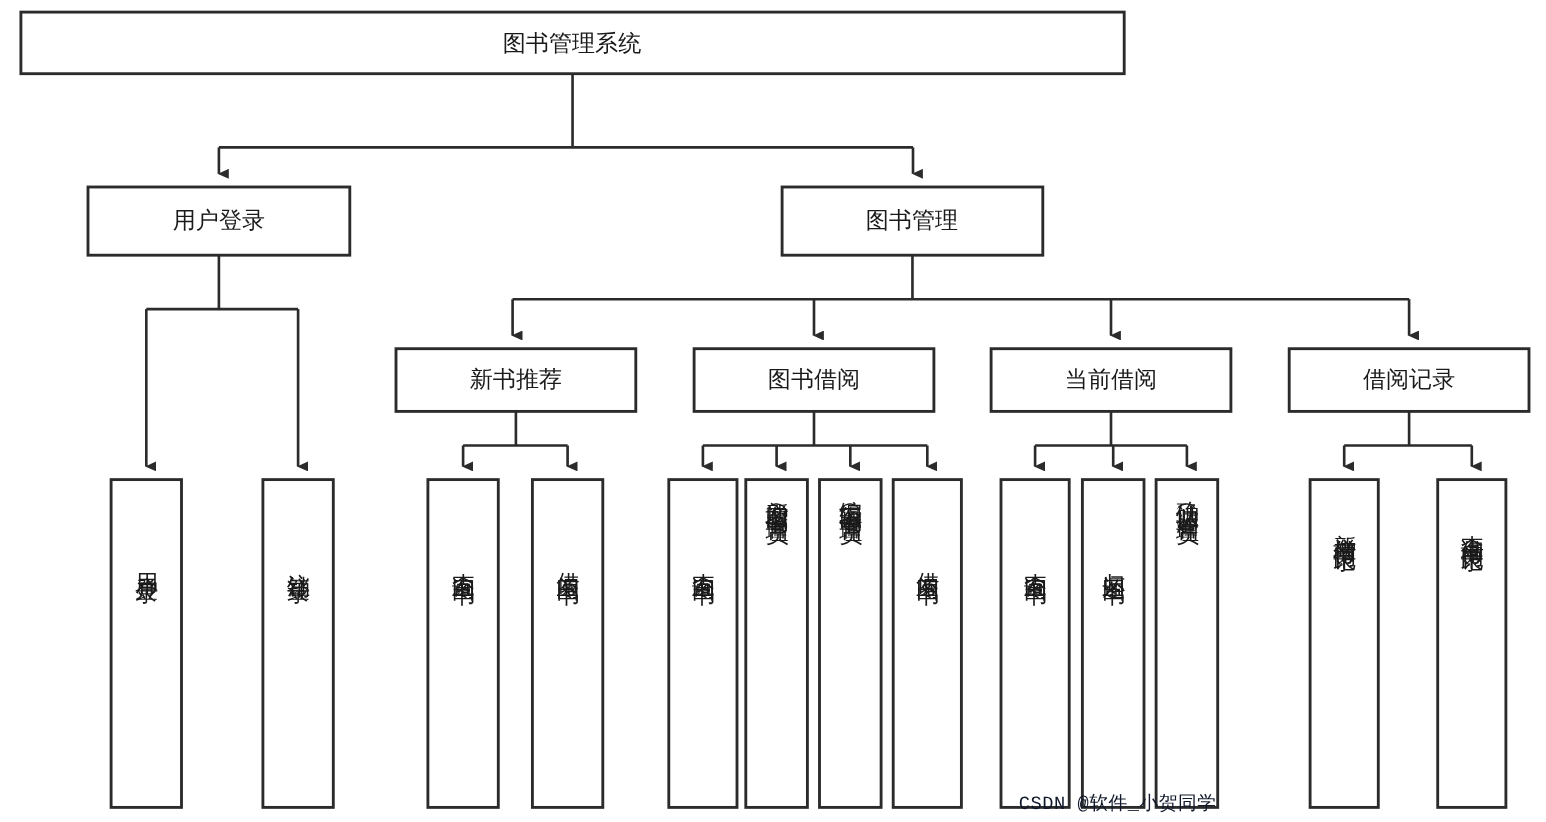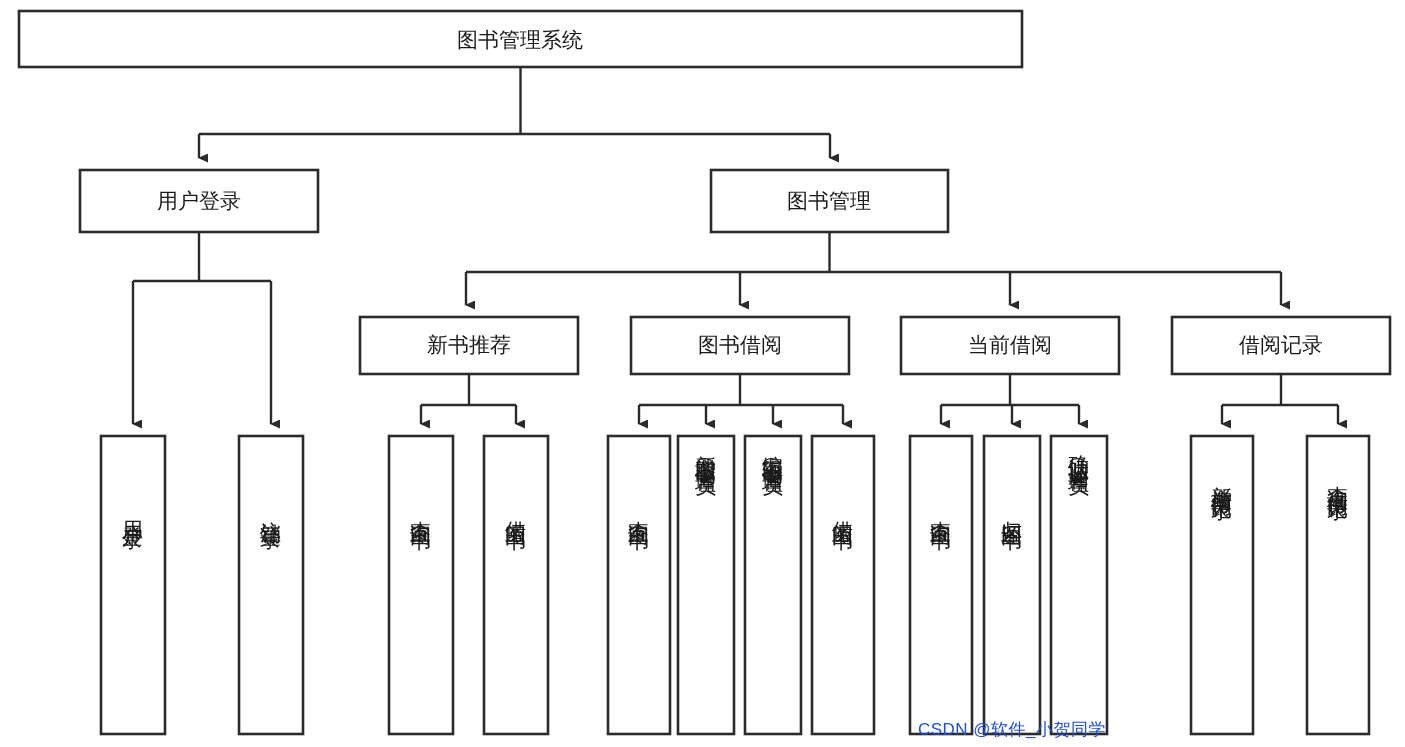--- a/index.html
+++ b/index.html
@@ -48,23 +48,23 @@
     fill: #1a1a1a;
     font-size: 21px;
     text-anchor: middle;
     writing-mode: vertical-rl;
     letter-spacing: 3px;
   }
   .watermark {
     position: absolute;
     right: 14px;
     bottom: 6px;
-    font-family: Liberation Sans, sans-serif;
+    font-family: Liberation Mono, monospace;
     font-size: 17px;
-    color: #1d4ed8;
+    color: #0f172a;
     letter-spacing: 0.5px;
     white-space: nowrap;
     pointer-events: none;
   }
 </style>
 </head>
 <body>
 
 <div id="diagram-root">
 

